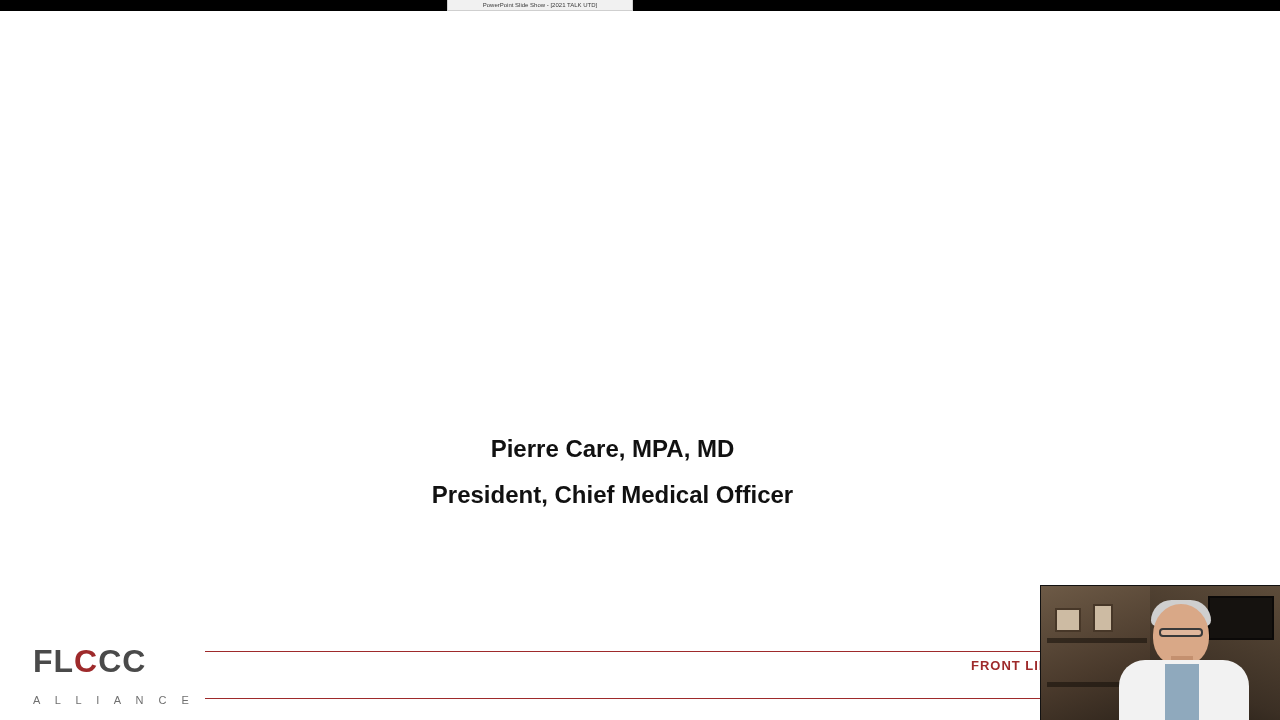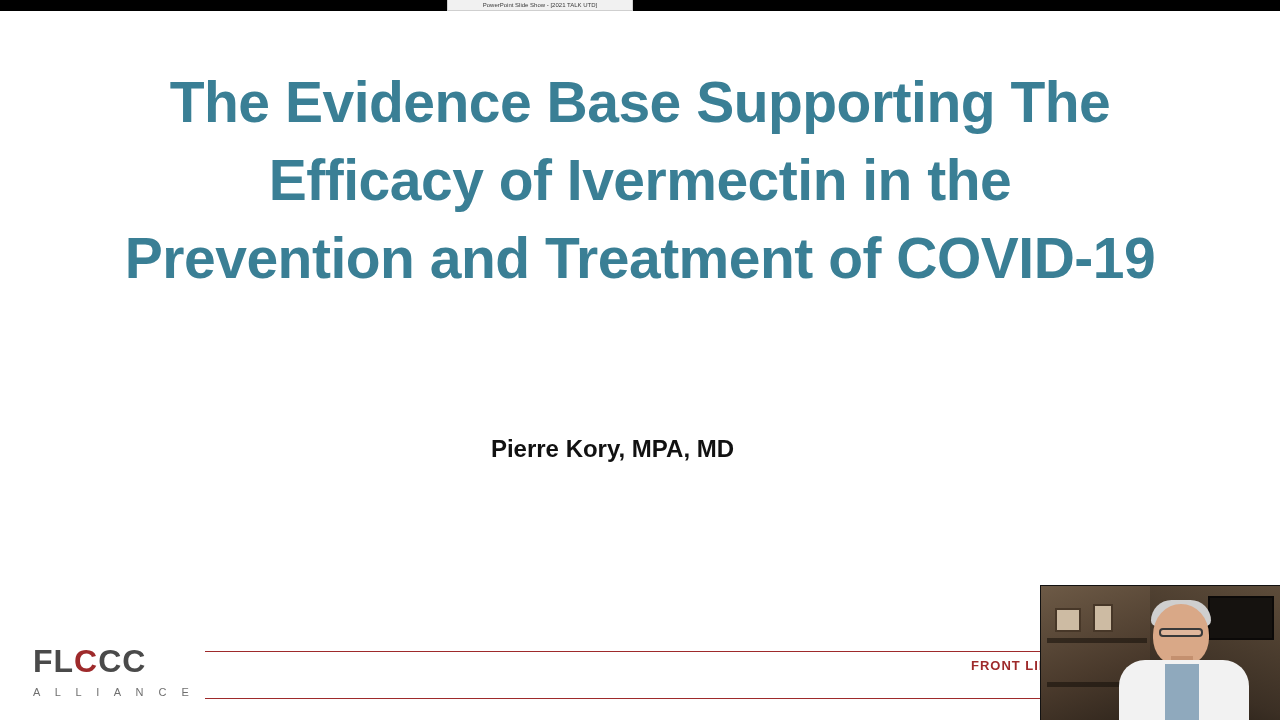--- a/index.html
+++ b/index.html
@@ -78,21 +78,21 @@
   }
   .logo .mark {
     font-size: 32px;
     font-weight: bold;
     letter-spacing: 1px;
     color: #4a4a4a;
     line-height: 42px;
   }
   .logo .mark .c-red { color: #9e2a2b; }
   .logo .alliance {
-    margin-top: 4px;
+    margin-top: 12px;
     font-size: 11px;
     letter-spacing: 6px;
     color: #6f6f6f;
   }
   .rule {
     position: absolute;
     left: 205px;
     width: 1040px;
     height: 1px;
     background: #9e2a2b;
@@ -209,24 +209,24 @@
 <body>
 
 <div id="screen">
 
   <div class="titlebar">
     <span>PowerPoint Slide Show  -  [2021 TALK UTD]</span>
   </div>
 
   <div class="slide">
 
-    <div class="slide-title">The Evidence Base Supporting The Efficacy of Ivermectin in the Prevention and Treatment of COVID-19</div>
 
     <div class="byline">
-      <div>Pierre Kory, MPA, MD</div>
+      <div>Pierre Care, MPA, MD</div>
+      <div>President, Chief Medical Officer</div>
     </div>
 
     <div class="footer">
       <div class="logo">
         <div class="mark"><span>FL</span><span class="c-red">C</span><span>CC</span></div>
         <div class="alliance">A L L I A N C E</div>
       </div>
 
       <div class="rule top"></div>
       <div class="rule bottom"></div>

